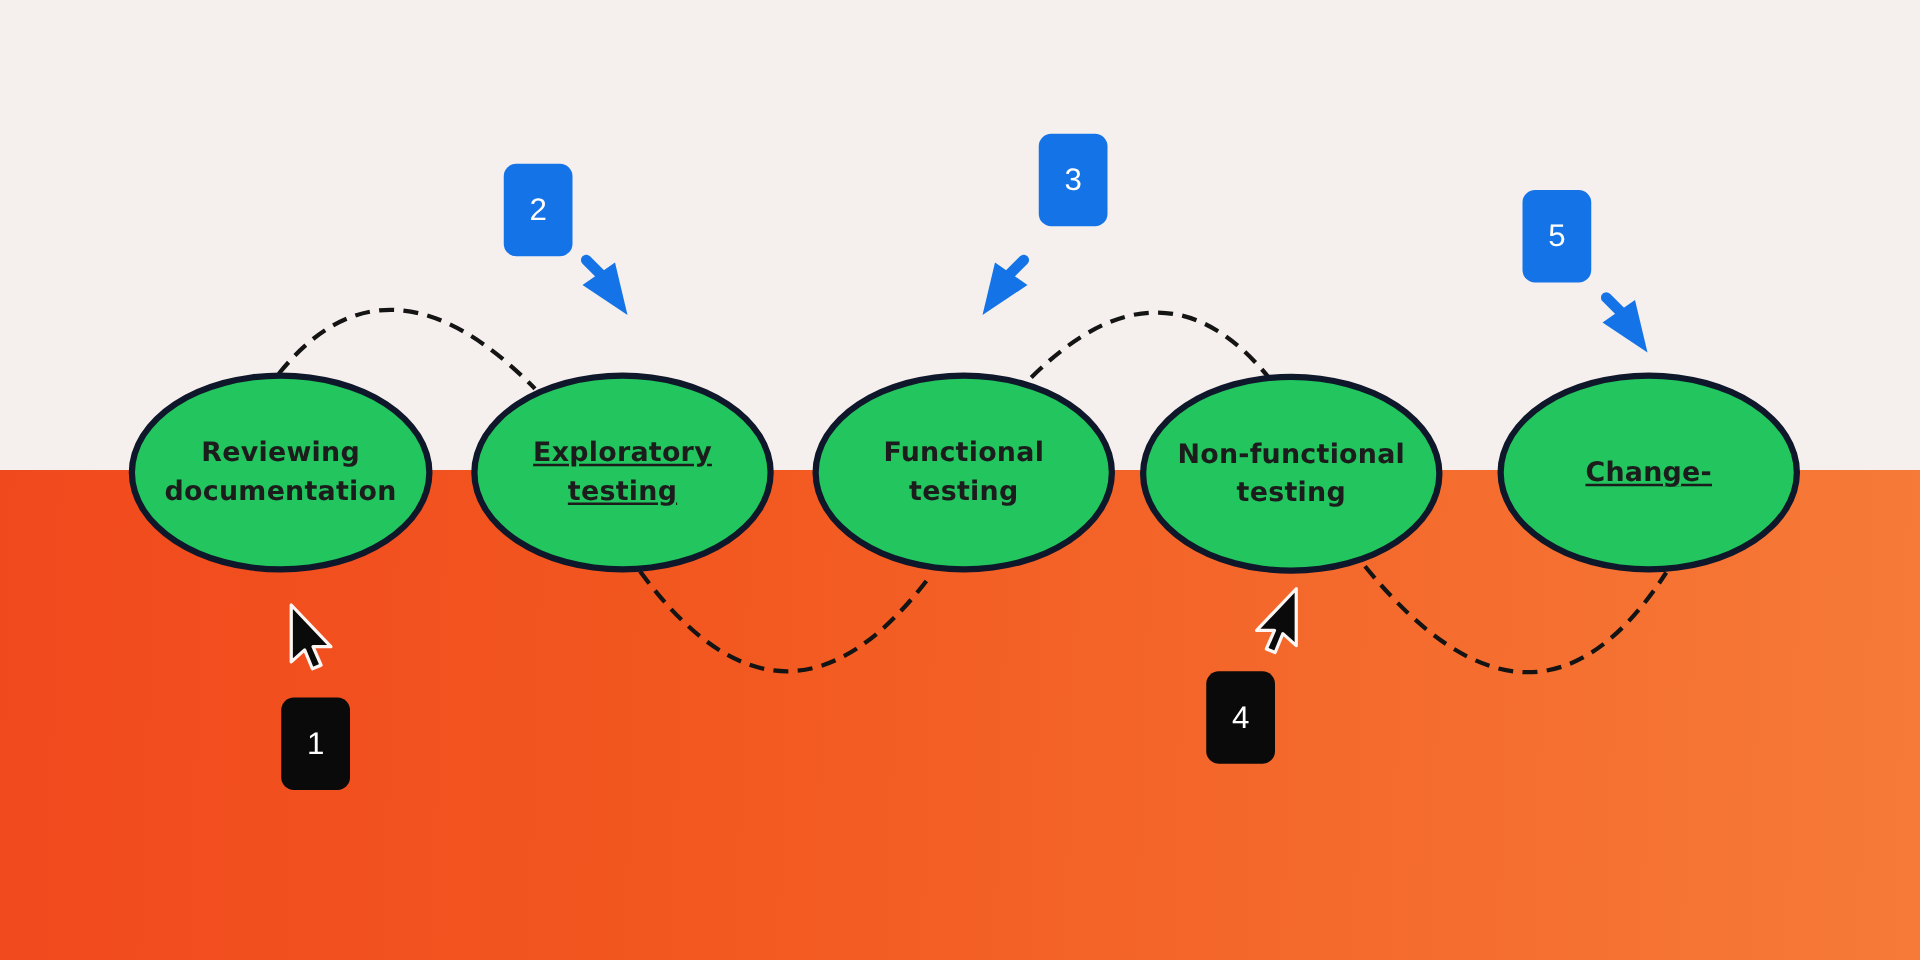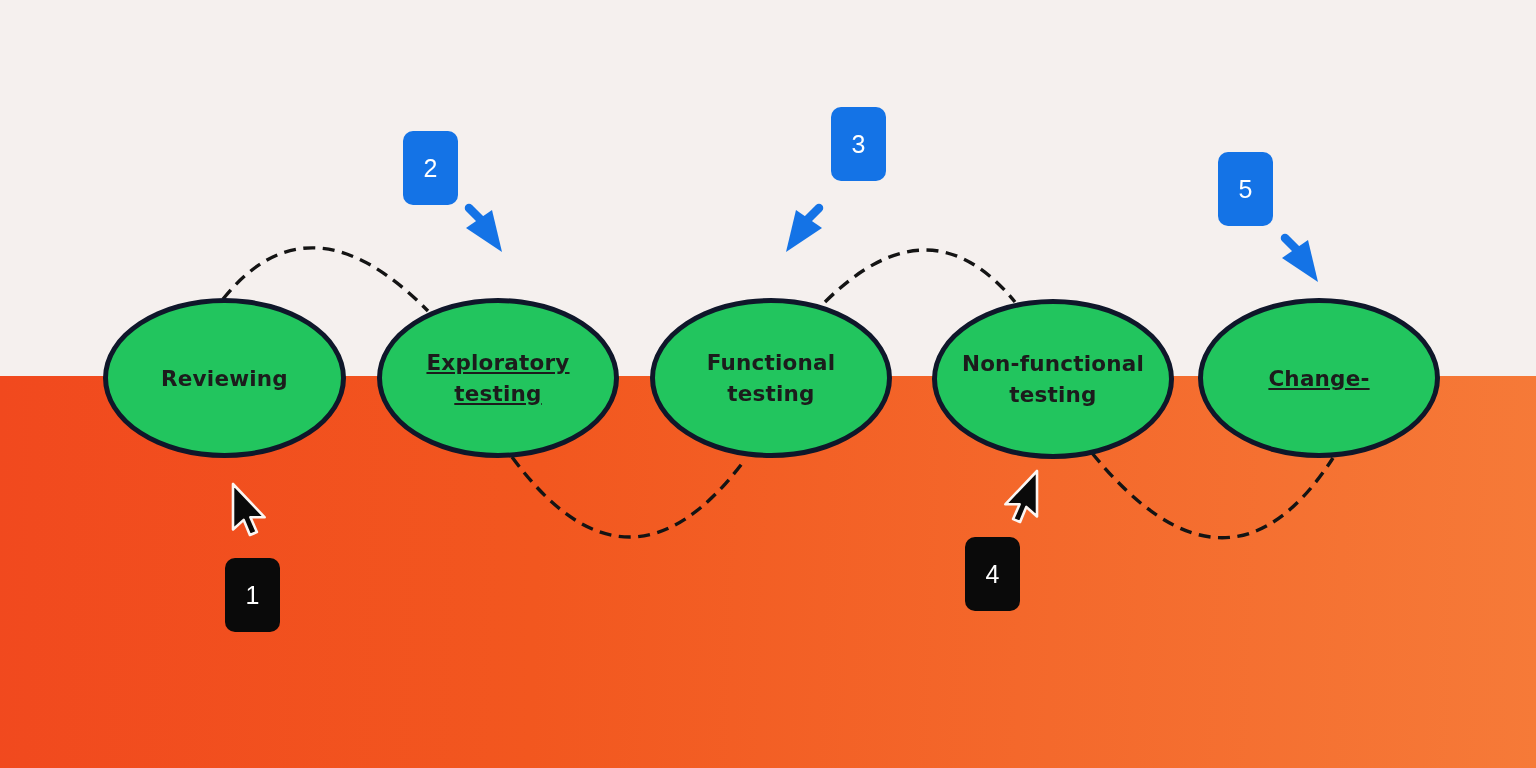--- a/index.html
+++ b/index.html
@@ -68,21 +68,21 @@
     font-family: "Liberation Sans", sans-serif;
     font-size: 25px;
     font-weight: 400;
   }
   .badge-blue  { background: #1473E6; }
   .badge-black { background: #0A0A0A; }
 
   .e1 { left: 103px;  top: 298px; }
   .e2 { left: 377px;  top: 298px; width: 242px; text-decoration: underline; }
   .e3 { left: 650px;  top: 298px; width: 242px; }
-  .e4 { left: 932px;  top: 299px; width: 242px; }
+  .e4 { left: 912px;  top: 299px; width: 242px; }
   .e5 { left: 1198px; top: 298px; width: 242px; text-decoration: underline; }
 
   .b1 { left: 225px;  top: 558px; }
   .b2 { left: 403px;  top: 131px; }
   .b3 { left: 831px;  top: 107px; }
   .b4 { left: 965px;  top: 537px; }
   .b5 { left: 1218px; top: 152px; }
 </style>
 </head>
 <body>
@@ -116,20 +116,21 @@
     <g transform="translate(233,484)">
       <path class="cursor" d="M0 0 L0 45.5 L10.7 35.9 L16.9 51 L23.9 48.1 L17.4 33.3 L31.7 33.3 Z" fill="#0A0A0A"></path>
     </g>
     <g transform="translate(1037,471) scale(-1,1)">
       <path class="cursor" d="M0 0 L0 45.5 L10.7 35.9 L16.9 51 L23.9 48.1 L17.4 33.3 L31.7 33.3 Z" fill="#0A0A0A"></path>
     </g>
   </svg>
 
   <div class="ellipse e1">
     <span class="line">Reviewing</span>
+    <span class="line">documentation</span>
   </div>
   <div class="ellipse e2">
     <span class="line">Exploratory</span>
     <span class="line">testing</span>
   </div>
   <div class="ellipse e3">
     <span class="line">Functional</span>
     <span class="line">testing</span>
   </div>
   <div class="ellipse e4">

